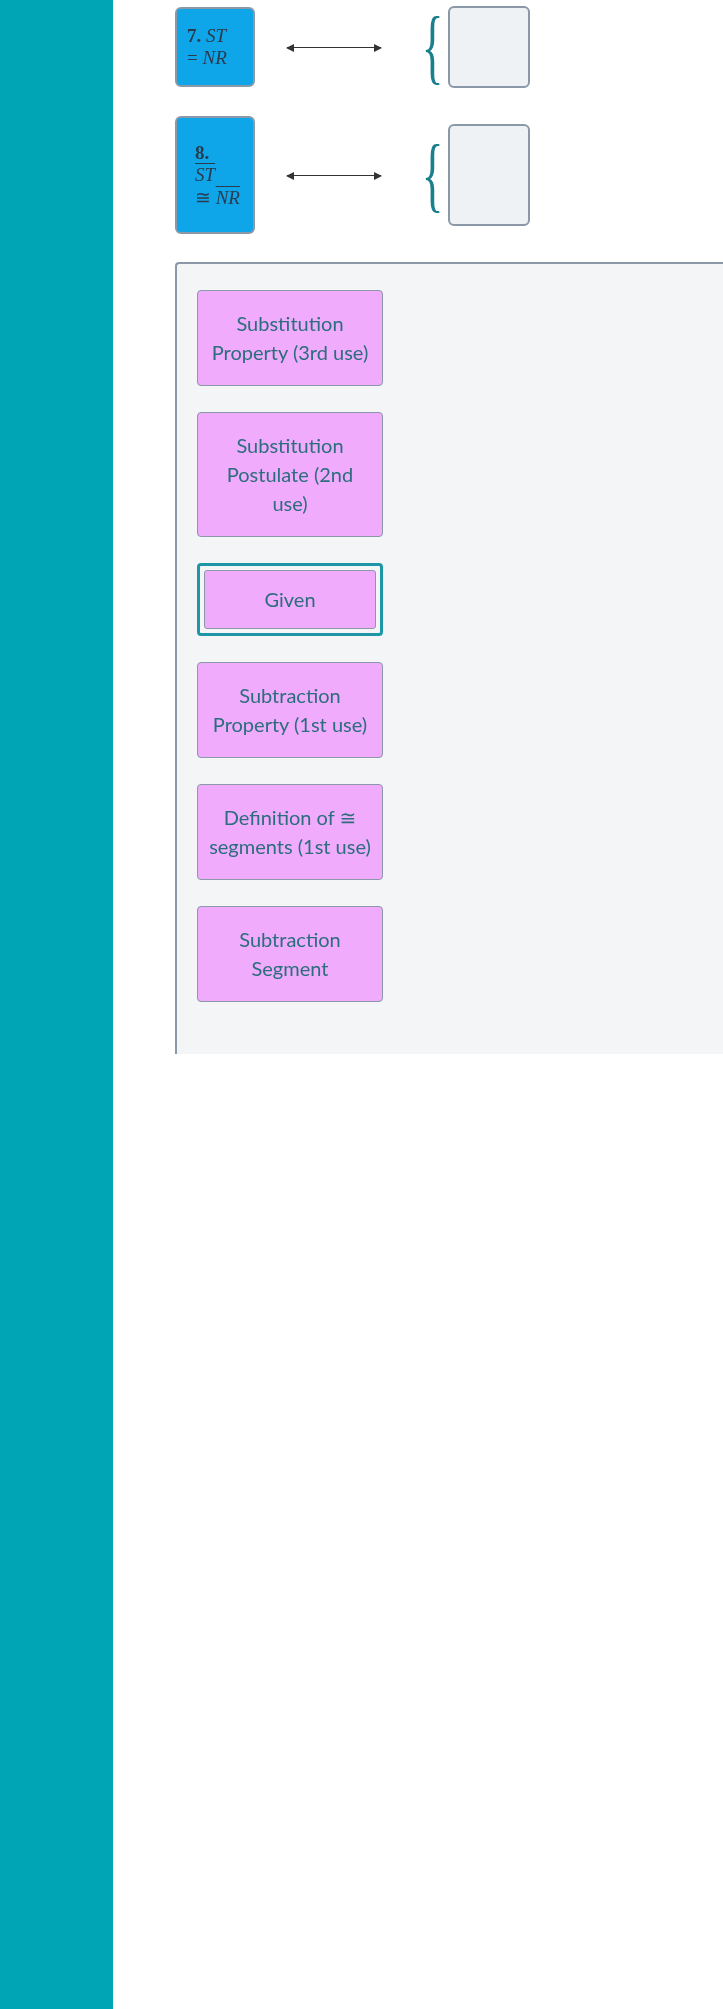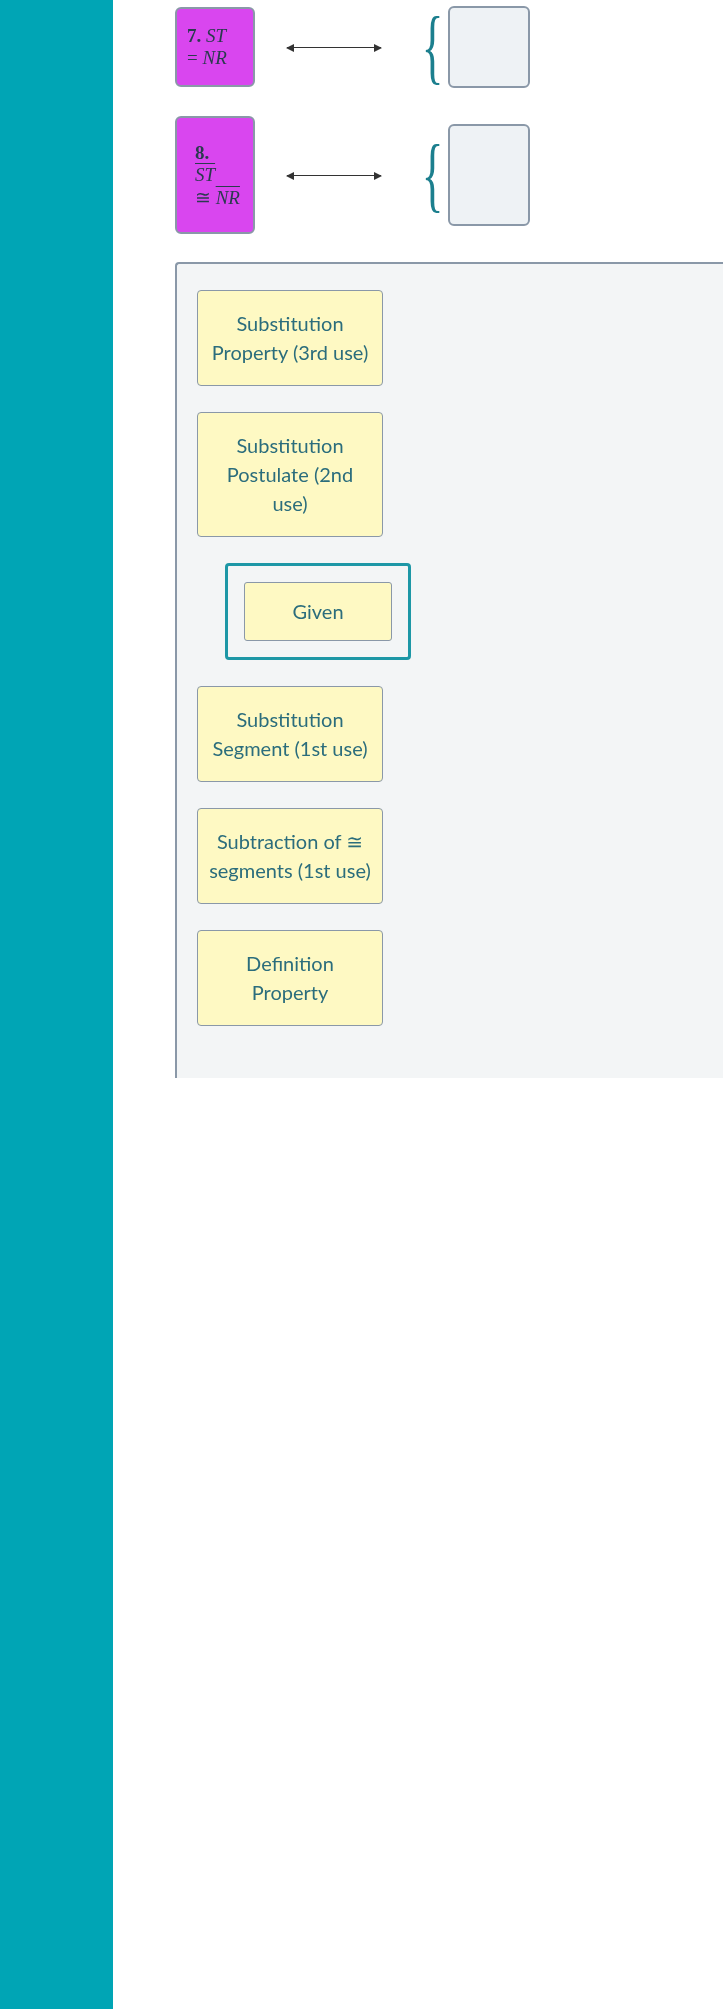--- a/index.html
+++ b/index.html
@@ -28,21 +28,21 @@
     display: flex;
     align-items: center;
     margin-bottom: 28px;
     position: relative;
   }
   .statement {
     width: 80px;
     min-height: 80px;
     border: 2px solid #8a98a8;
     border-radius: 6px;
-    background: #d946ef;
+    background: #0ea5e9;
     padding: 10px 10px;
     font-size: 19px;
     color: #2a3b4e;
     font-family: Georgia, "Times New Roman", serif;
     display:flex;
     flex-direction:column;
     align-items:flex-start;
     justify-content:center;
   }
   .statement .num { font-weight: bold; font-style: normal; }
@@ -103,37 +103,36 @@
     border: 2px solid #8a98a8;
     border-right: none;
     border-bottom:none;
     border-radius: 4px 0 0 0;
     background: #f3f5f6;
     padding: 26px 20px 26px 20px;
     width: 548px;
   }
   .tile {
     width: 186px;
-    background: #fef9c3;
+    background: #f0abfc;
     border: 1px solid #8a98a8;
     border-radius: 4px;
     padding: 18px 10px;
     text-align: center;
     font-size: 20px;
     color: #2b6d7c;
     line-height: 1.45;
     margin-bottom: 26px;
     cursor: grab;
     position:relative;
   }
   .tile.selected-outer {
     border: 3px solid #1d97a6;
-    padding: 16px;
+    padding: 4px;
     background: transparent;
-    margin-left: 28px;
   }
   .tile.selected-inner {
     border: 1px solid #8a98a8;
     border-radius: 3px;
     padding: 14px 10px;
     margin-bottom:0;
     width:auto;
     font-size:20px;
   }
   .step-row.s8 .statement { font-size:19px; padding-left:18px; min-height:118px;}
@@ -183,19 +182,19 @@
         <div class="slot"></div>
       </div>
     </div>
 
     <div class="bank">
       <div class="tile"><span>Substitution Property (3rd use)</span></div>
       <div class="tile"><span>Substitution Postulate (2nd use)</span></div>
       <div class="tile selected-outer">
         <div class="tile selected-inner"><span>Given</span></div>
       </div>
-      <div class="tile"><span>Substitution Segment (1st use)</span></div>
-      <div class="tile"><span>Subtraction of ≅ segments (1st use)</span></div>
-      <div class="tile"><span>Definition Property</span></div>
+      <div class="tile"><span>Subtraction Property (1st use)</span></div>
+      <div class="tile"><span>Definition of ≅ segments (1st use)</span></div>
+      <div class="tile"><span>Subtraction Segment</span></div>
     </div>
 
   </div>
 </div>
 
 </body></html>

